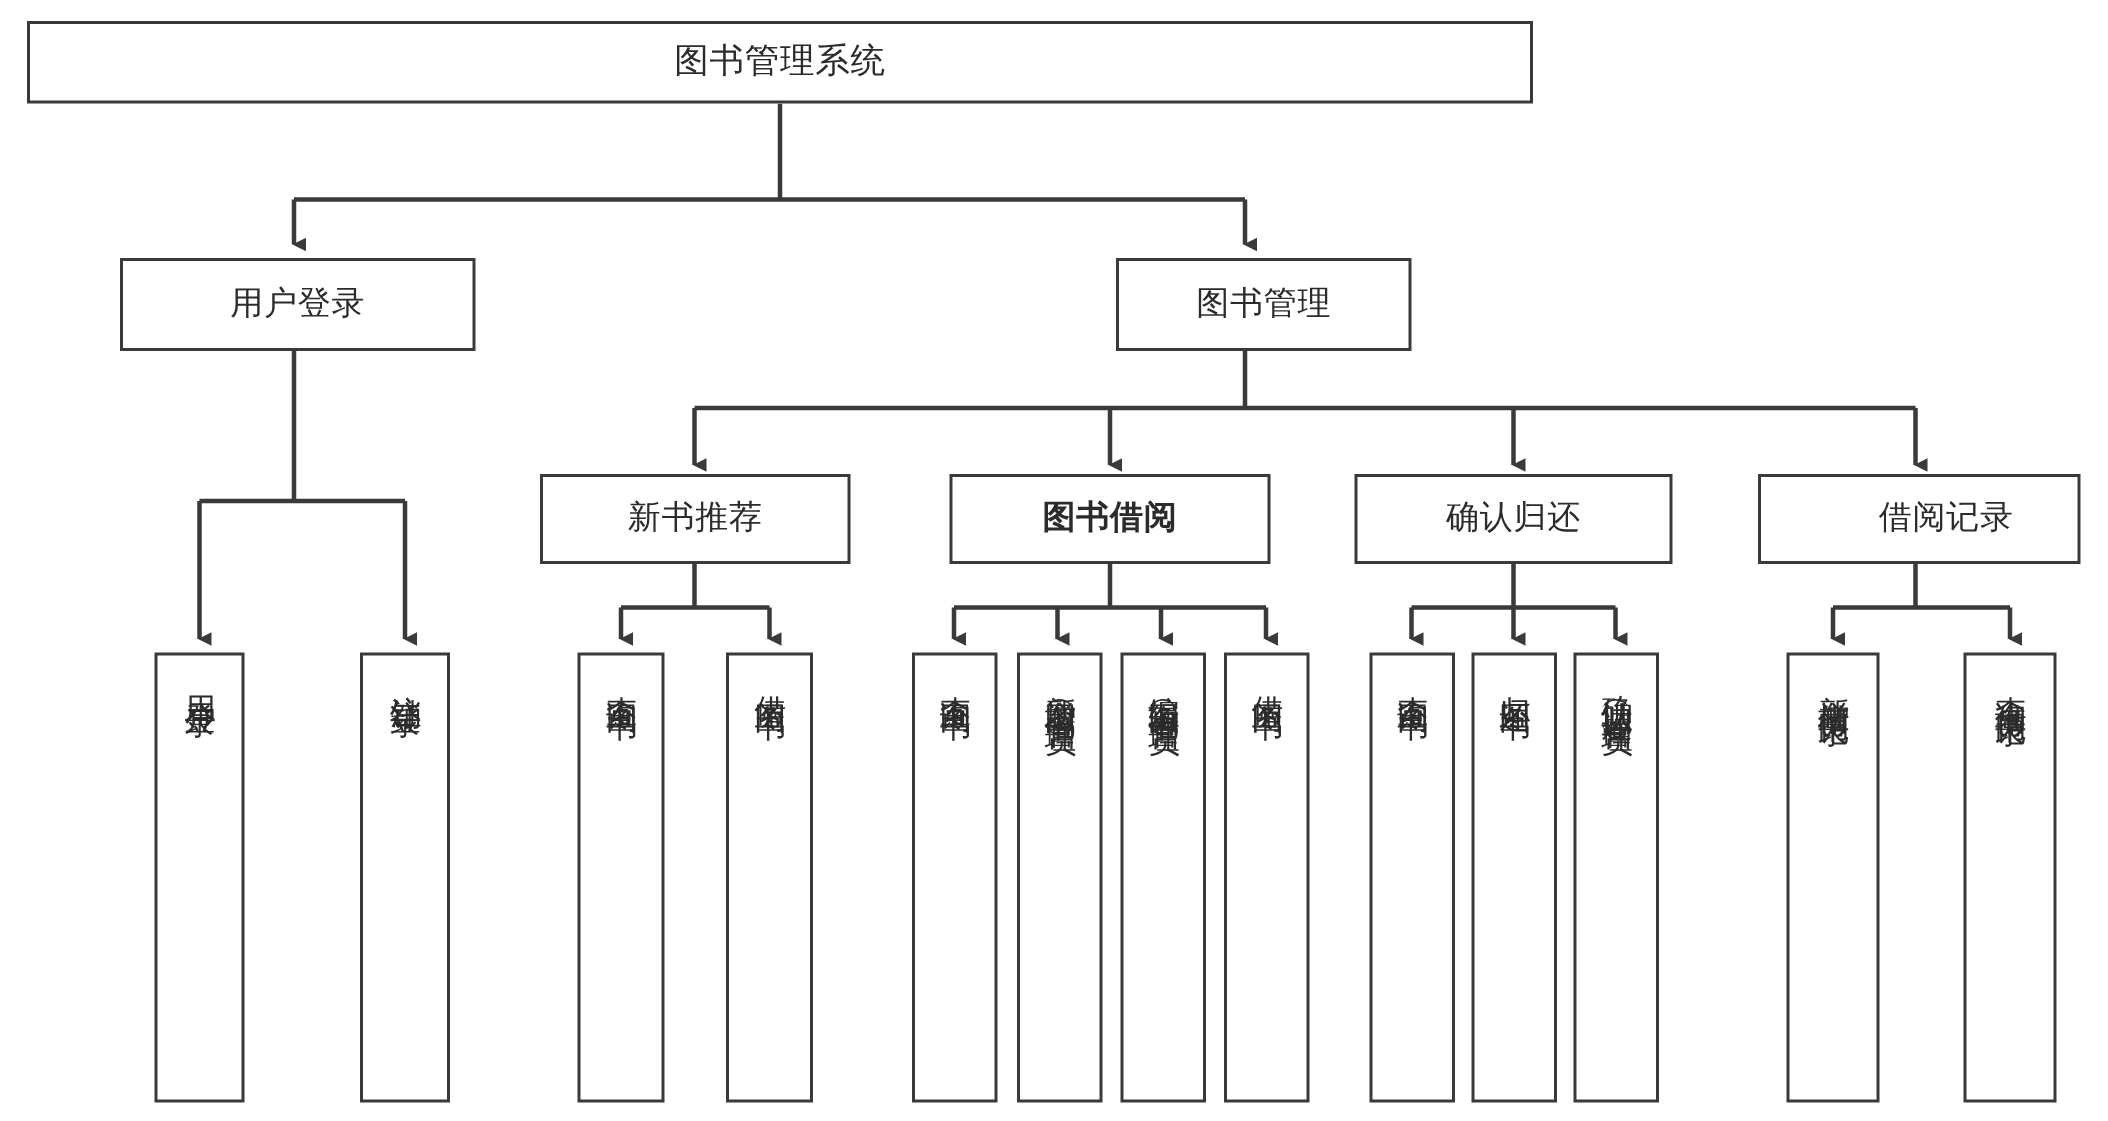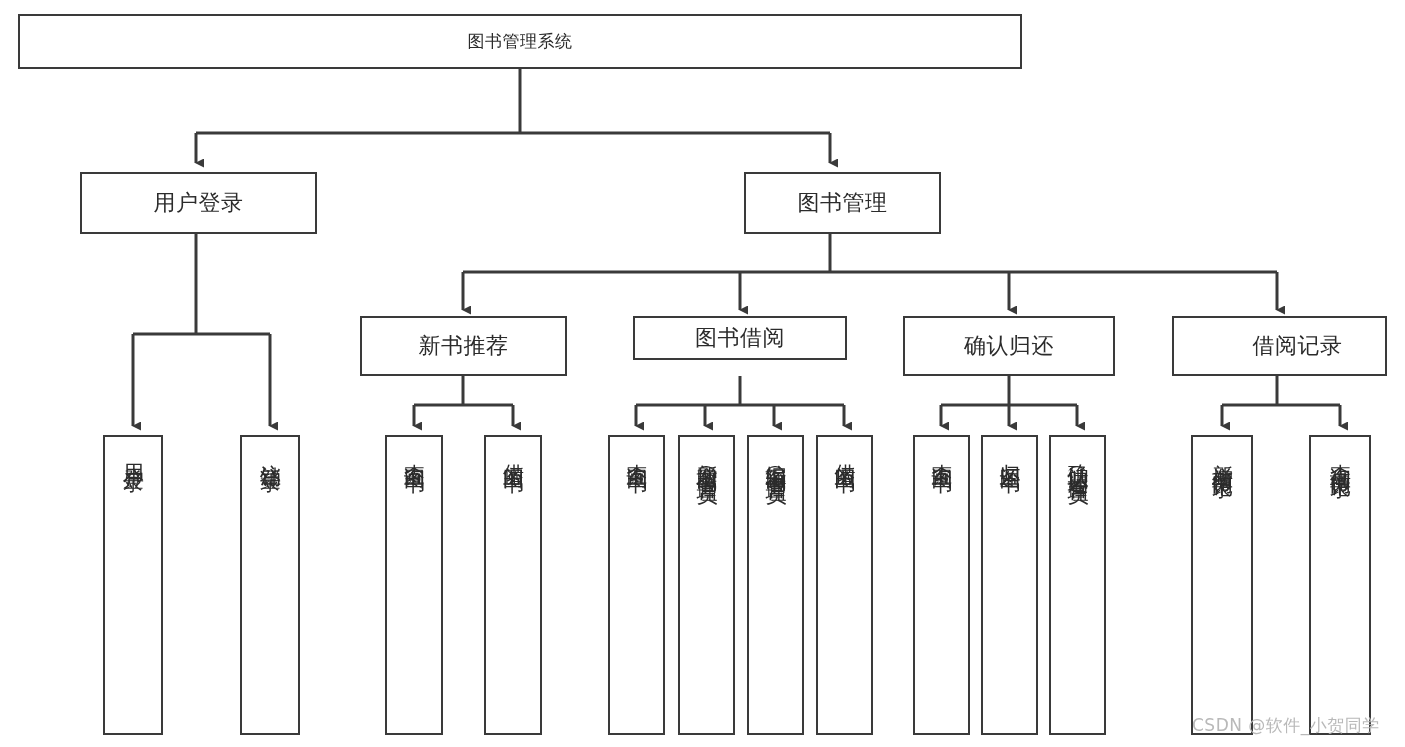--- a/index.html
+++ b/index.html
@@ -44,21 +44,21 @@
     line-height: 1.22;
     color: #2b2b2b;
   }
   
   .node.horiz .node-label {
     writing-mode: horizontal-tb;
     font-size: 22px;
     letter-spacing: 0.5px;
   }
   .node.root .node-label {
-    font-size: 17px;
+    font-size: 23px;
   }
   
   .node.vert {
     padding: 10px 0;
     align-items: flex-start;
   }
   .node.vert .node-label {
     writing-mode: vertical-rl;
     text-orientation: upright;
     font-size: 21px;
@@ -143,21 +143,21 @@
   </div>
 
   <div class="node horiz" style="left:712px; top:172px; width:197px; height:62px;margin-left:32px;">
     <span class="node-label">图书管理</span>
   </div>
 
   <div class="node horiz" style="left:360px; top:316px; width:207px; height:60px;">
     <span class="node-label">新书推荐</span>
   </div>
 
-  <div class="node horiz" style="left:633px; top:316px; width:214px; height:44px;">
+  <div class="node horiz" style="left:633px; top:316px; width:214px; height:60px;font-weight:bold;">
     <span class="node-label">图书借阅</span>
   </div>
 
   <div class="node horiz" style="left:903px; top:316px; width:212px; height:60px;">
     <span class="node-label">确认归还</span>
   </div>
 
   <div class="node horiz" style="left:1172px; top:316px; width:215px; height:60px;padding-left:36px;">
     <span class="node-label">借阅记录</span>
   </div>
@@ -207,15 +207,14 @@
   </div>
 
   <div class="node vert" style="left:1191px; top:435px; width:62px; height:300px;">
     <span class="node-label">新增借阅记录</span>
   </div>
 
   <div class="node vert" style="left:1309px; top:435px; width:62px; height:300px;">
     <span class="node-label">查询借阅记录</span>
   </div>
 
-  <div class="watermark">CSDN @软件_小贺同学</div>
 
 </div>
 
 </body></html>

